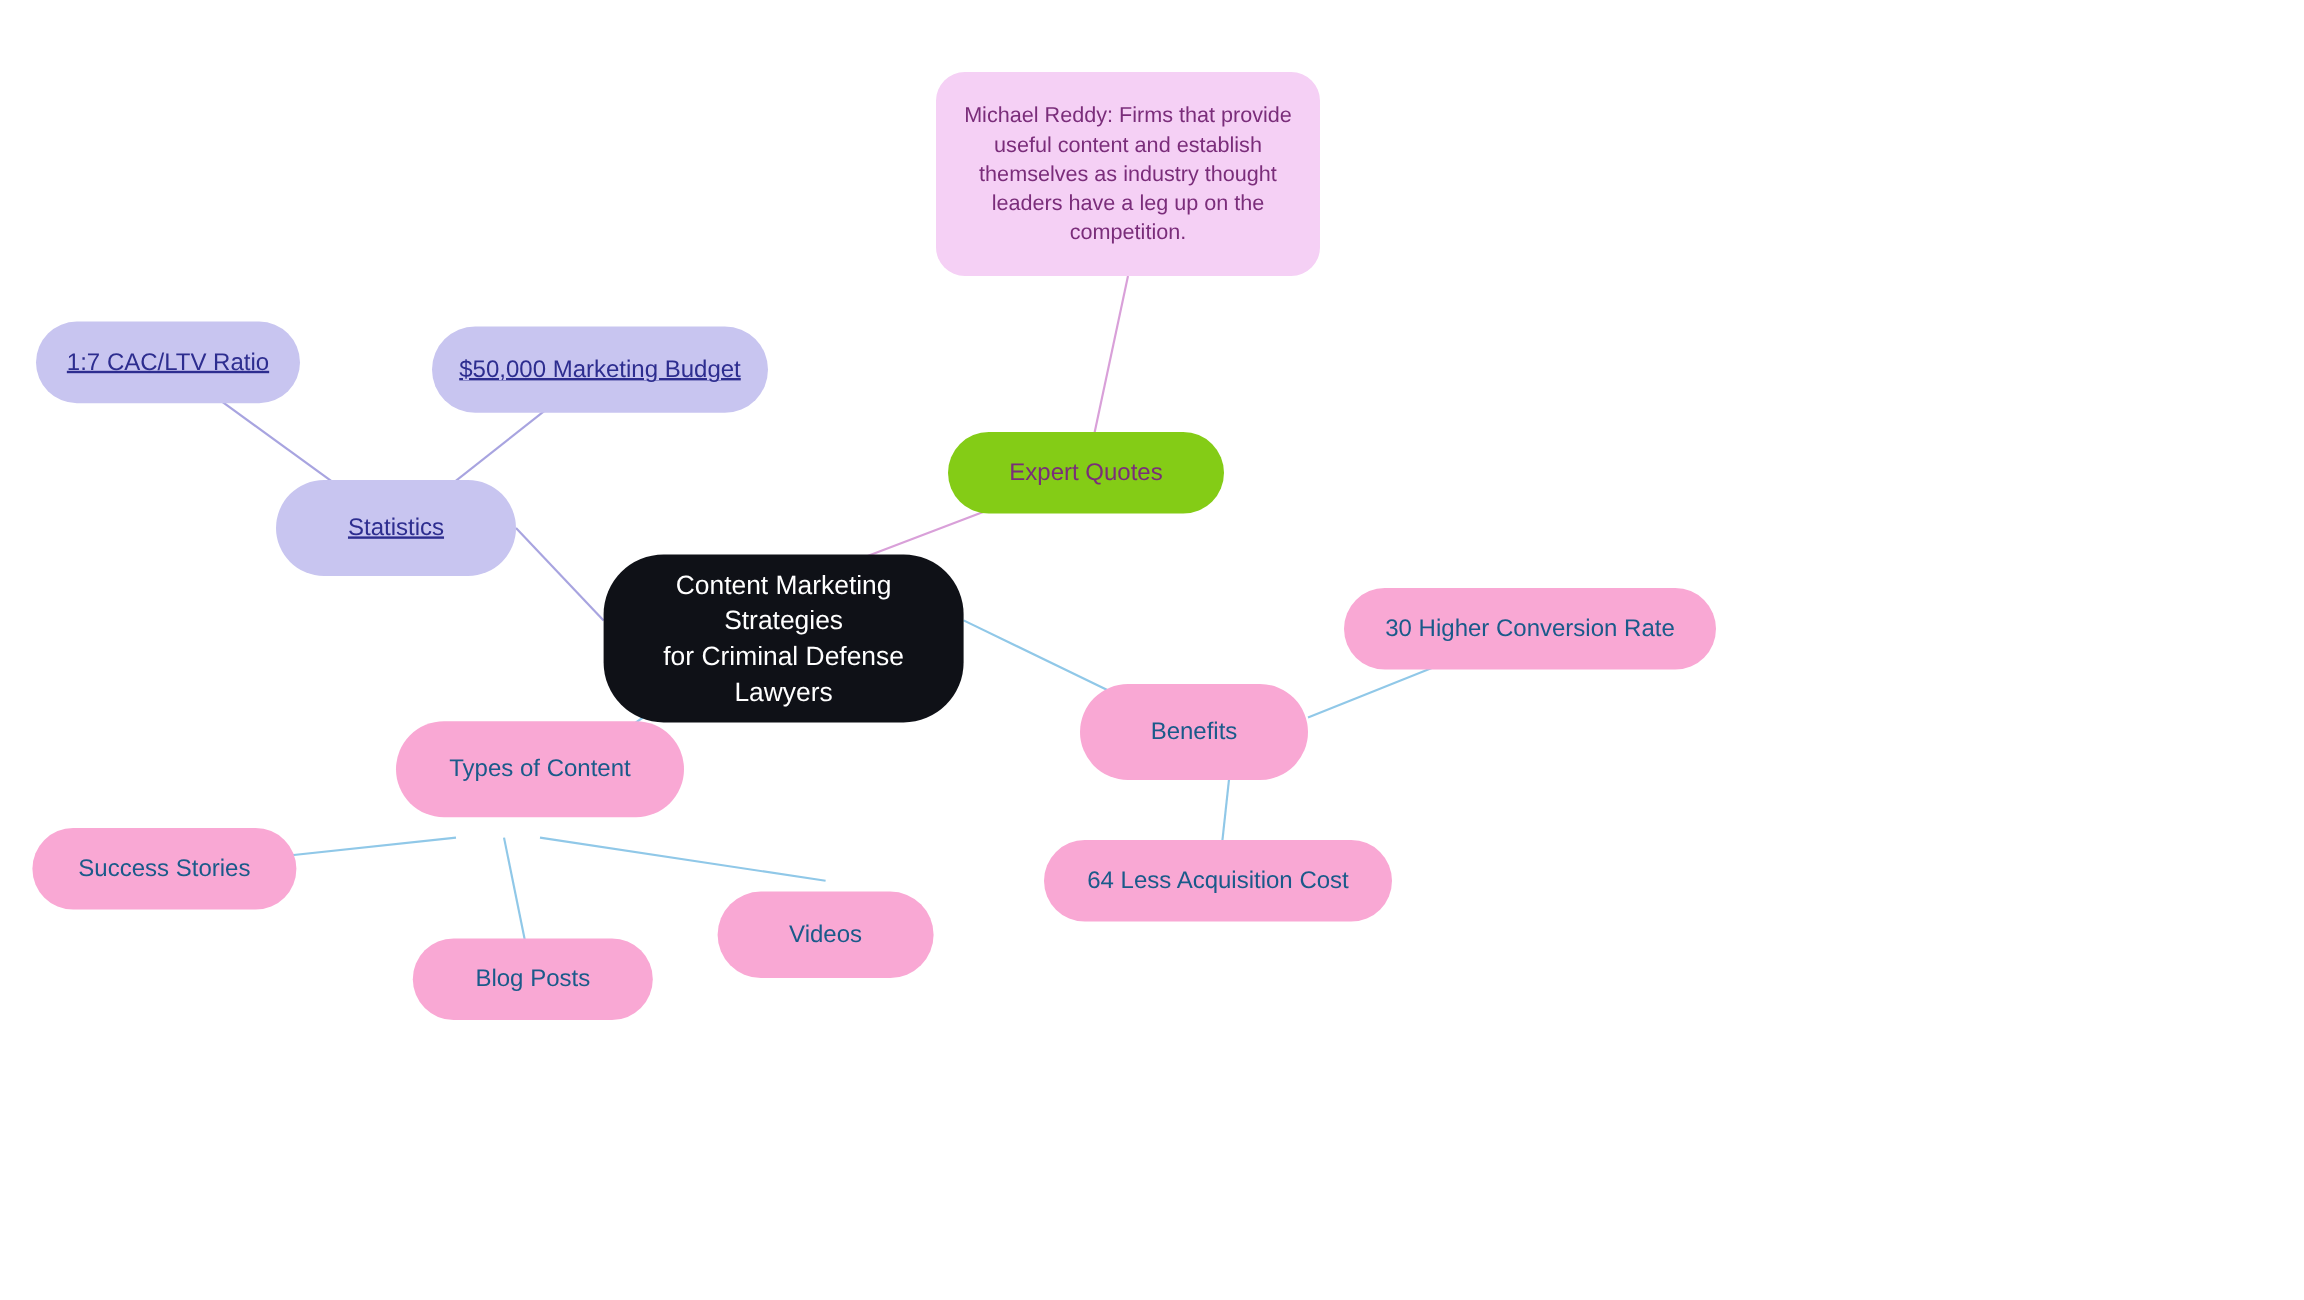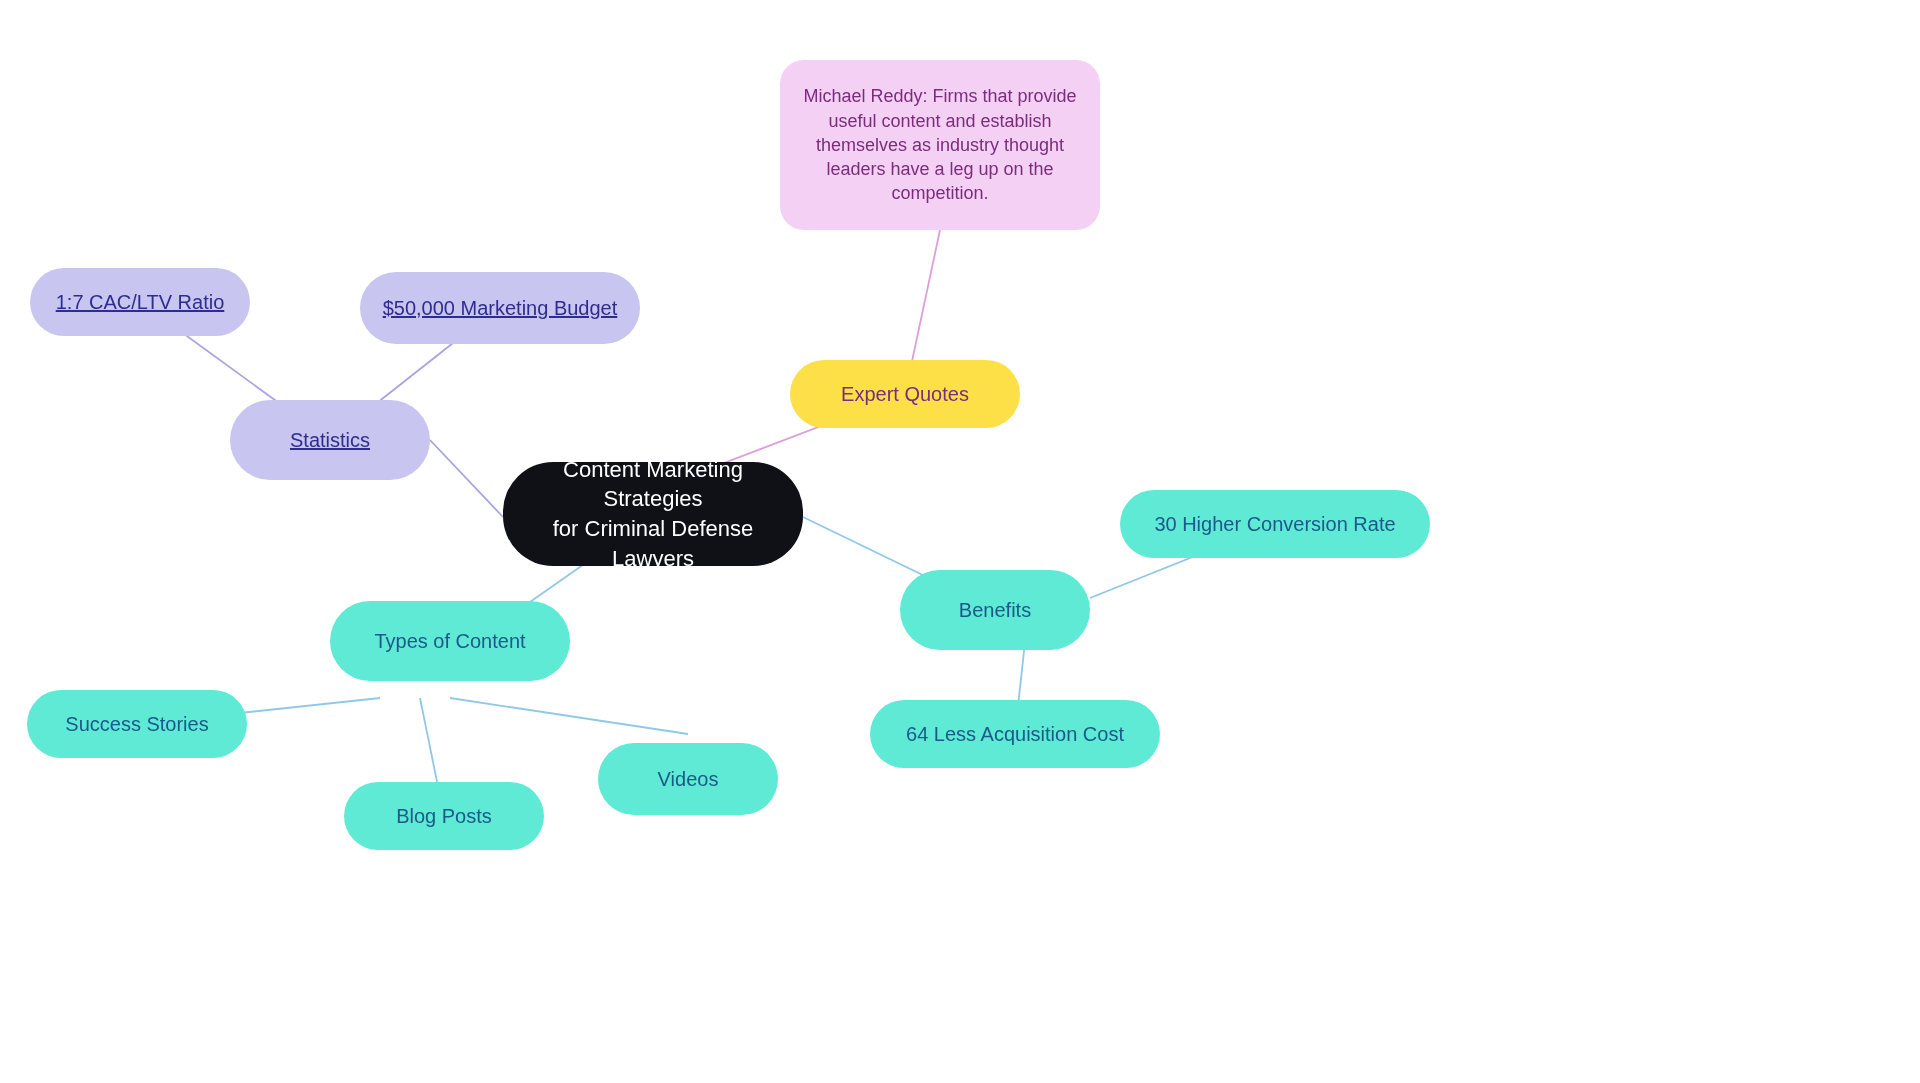--- a/index.html
+++ b/index.html
@@ -33,45 +33,45 @@
       line-height: 1.35;
     }
 
     
     .node-center {
       background: #0f1117;
       color: #ffffff;
       font-size: 22px;
       font-weight: 500;
       width: 300px;
-      height: 104px;
+      height: 140px;
       left: 503px;
       top: 462px;
     }
 
     
     .node-purple {
       background: #c8c5f0;
       color: #2d2d8f;
       font-size: 20px;
       font-weight: 500;
       text-decoration: underline;
     }
 
     
     .node-pink {
-      background: #fde047;
+      background: #84cc16;
       color: #7a2d7a;
       font-size: 20px;
       font-weight: 500;
     }
 
     
     .node-blue {
-      background: #5eead4;
+      background: #f9a8d4;
       color: #1a5a8a;
       font-size: 20px;
       font-weight: 500;
     }
 
     
     .node-statistics {
       width: 200px;
       height: 80px;
       left: 230px;

